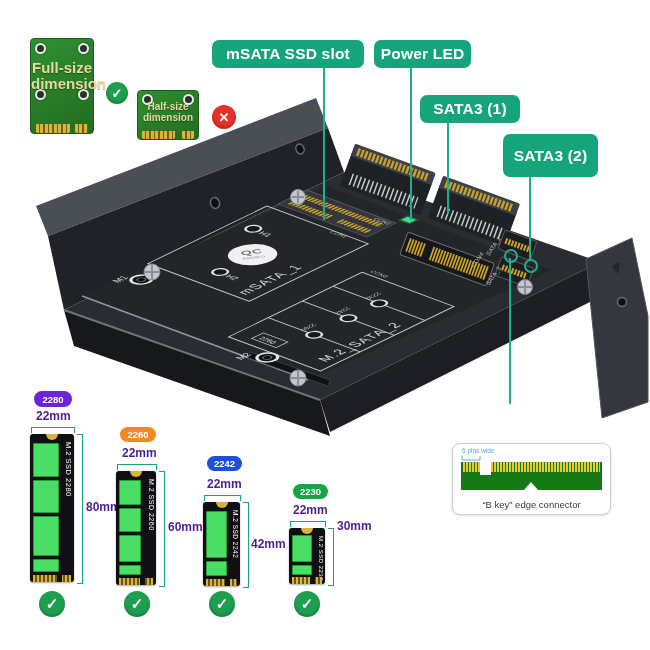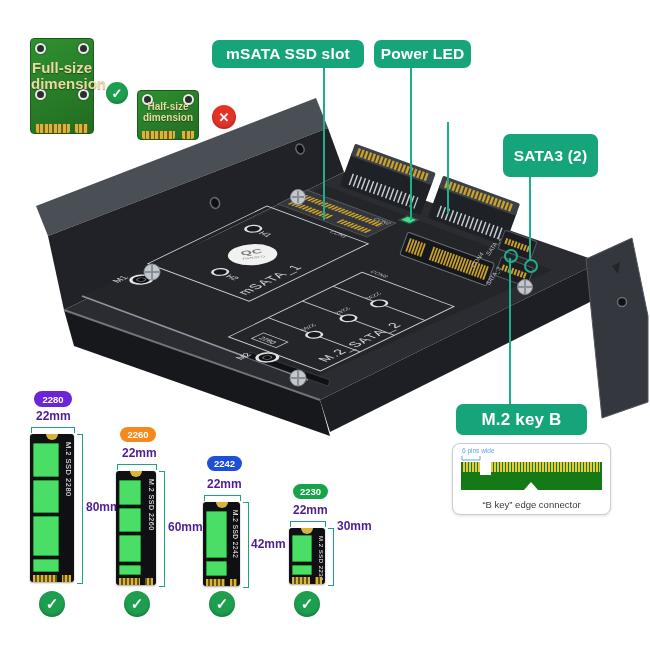--- a/index.html
+++ b/index.html
@@ -189,22 +189,22 @@
   <div class="cline" style="left:323px;top:68px;height:152px"></div>
   <div class="cline" style="left:410px;top:68px;height:152px"></div>
   <div class="cline" style="left:447px;top:122px;height:92px"></div>
   <div class="cline" style="left:529px;top:161px;height:100px"></div>
   <div class="cring" style="left:524px;top:259px"></div>
   <div class="cline" style="left:509px;top:258px;height:146px"></div>
   <div class="cring" style="left:504px;top:249px"></div>
 
   <div class="callout" style="left:374px;top:40px;width:97px;height:28px">Power LED</div>
   <div class="callout" style="left:212px;top:40px;width:152px;height:28px">mSATA SSD slot</div>
+  <div class="callout" style="left:420px;top:95px;width:100px;height:28px">SATA3 (1)</div>
   <div class="callout" style="left:503px;top:134px;width:95px;height:43px">SATA3 (2)</div>
-  <div class="callout" style="left:456px;top:404px;width:131px;height:31px;font-size:17px">M.2 key B</div>
 
   <div class="gcard" style="left:30px;top:38px;width:62px;height:94px">
     <div class="hole" style="left:4px;top:4px"></div>
     <div class="hole" style="right:4px;top:4px"></div>
     <div class="hole" style="left:4px;top:50px"></div>
     <div class="hole" style="right:4px;top:50px"></div>
     <div class="ttl" style="top:21px;font-size:15px">
       <div>Full-size</div>
       <div>dimension</div>
     </div>

